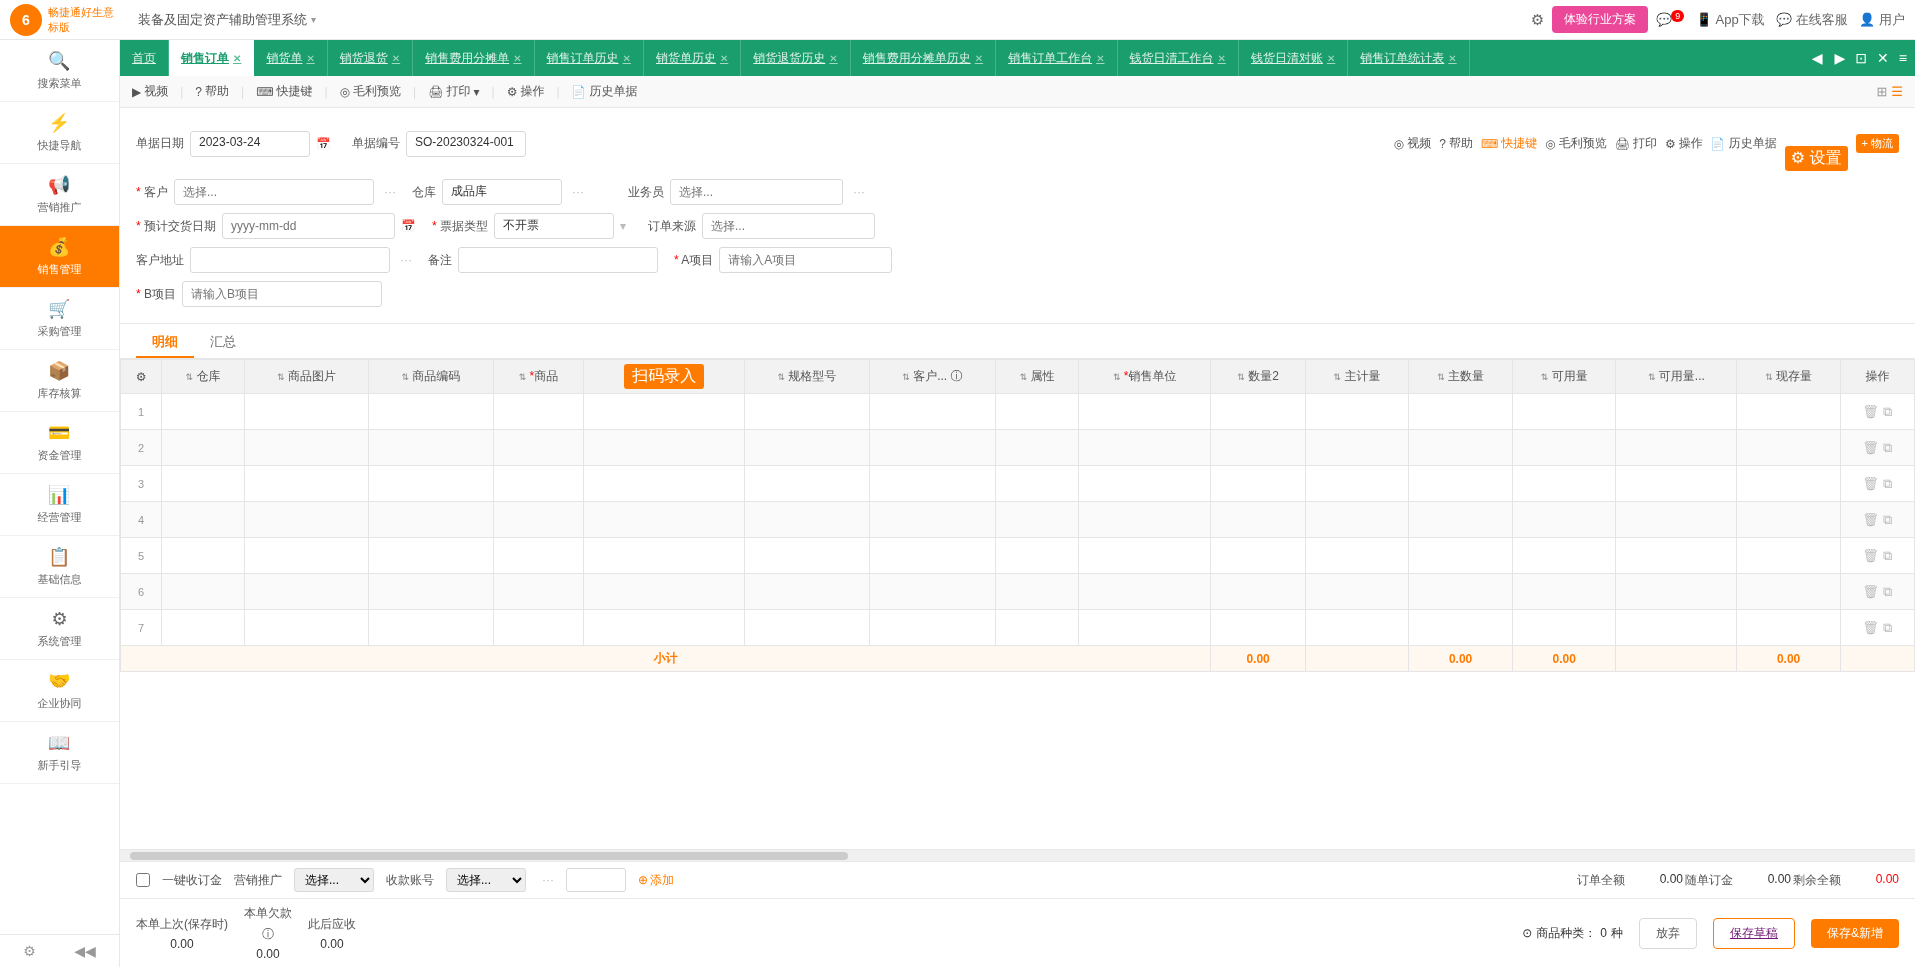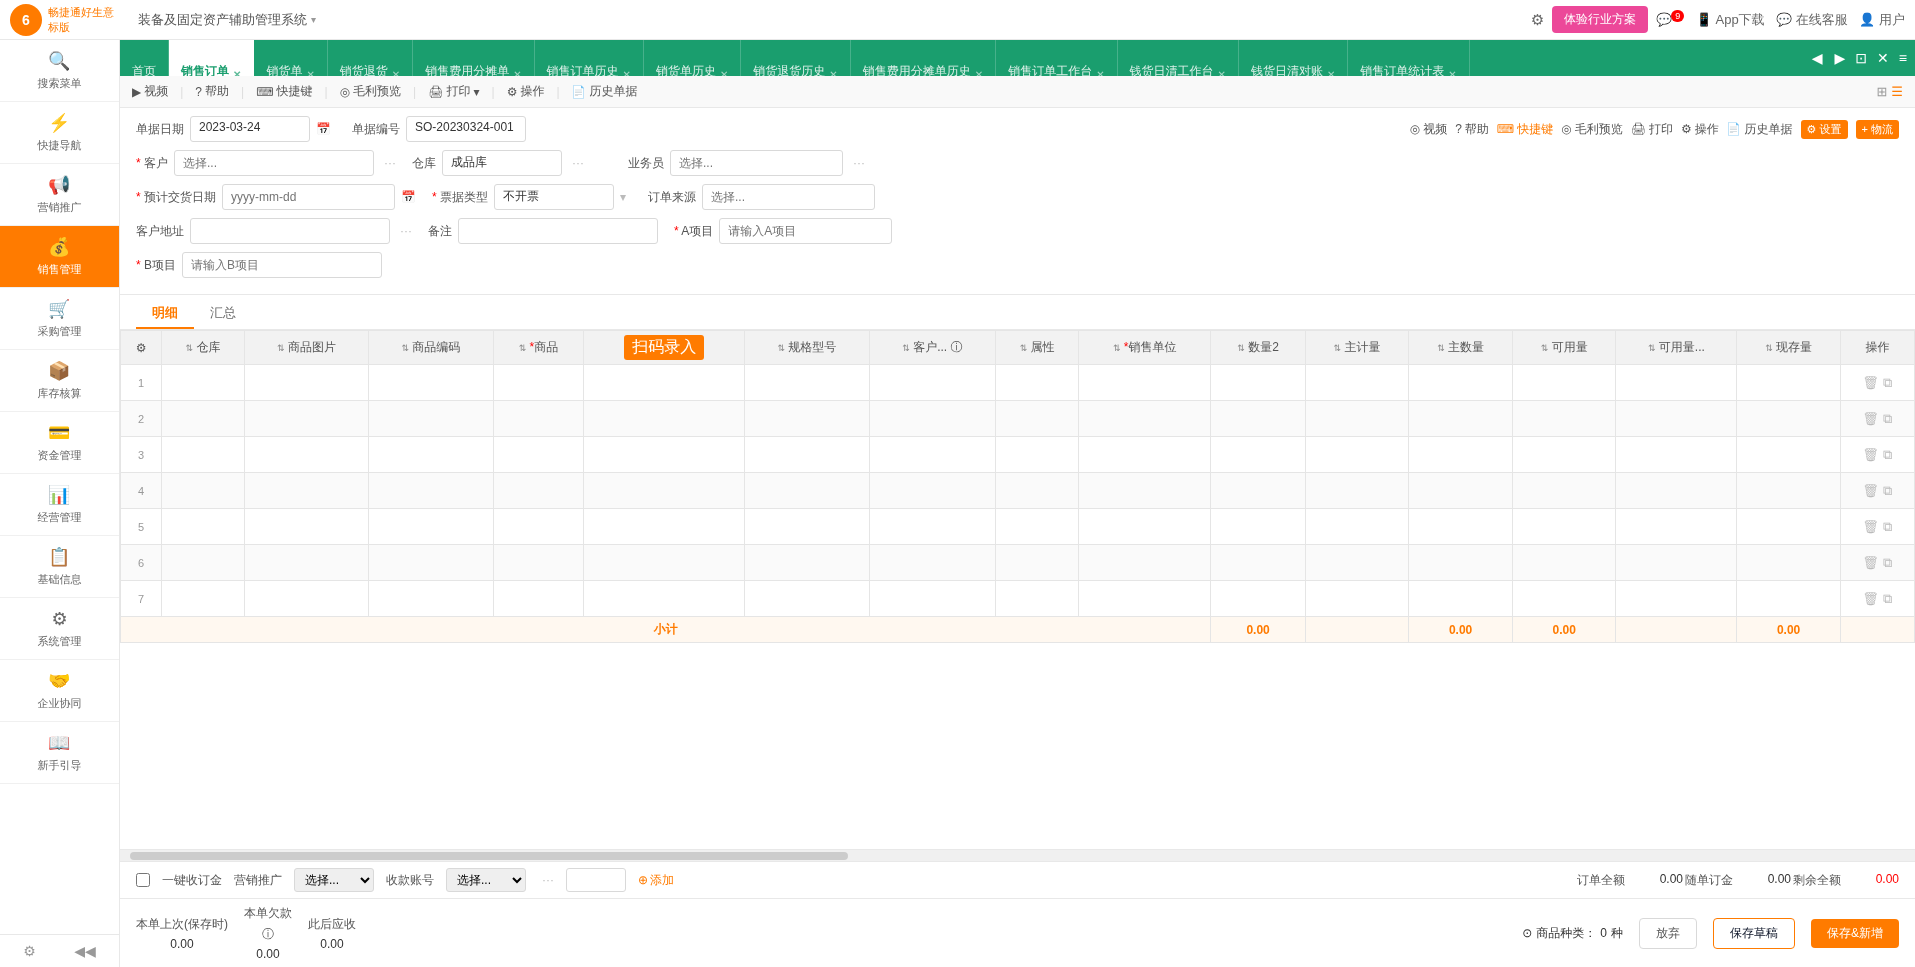--- a/index.html
+++ b/index.html
@@ -111,27 +111,28 @@
       background: #1a9e6e;
       display: flex;
       align-items: center;
       height: 36px;
       overflow: hidden;
     }
     .tab-item {
       padding: 0 12px;
       height: 44px;
       display: flex;
-      align-items: flex-end;
+      align-items: center;
       color: rgba(255,255,255,0.85);
       cursor: pointer;
       font-size: 12px;
       white-space: nowrap;
       gap: 4px;
       border-right: 1px solid rgba(255,255,255,0.2);
+      text-decoration: underline;
     }
     .tab-item.active { background: #fff; color: #1a9e6e; font-weight: bold; }
     .tab-close { font-size: 10px; opacity: 0.7; }
     .tab-nav-btn {
       background: none;
       border: none;
       color: #fff;
       cursor: pointer;
       padding: 0 6px;
       font-size: 14px;
@@ -376,25 +377,26 @@
       background: #fff;
       color: #555;
       border-radius: 4px;
       padding: 6px 16px;
       cursor: pointer;
       font-size: 12px;
     }
     .btn-save-draft {
       border: 1px solid #ff7b00;
       background: #fff;
-      color: #0f172a;
+      color: #701a75;
       border-radius: 4px;
       padding: 6px 16px;
       cursor: pointer;
       font-size: 12px;
+      text-decoration: underline;
     }
     .btn-save-new {
       background: #ff7b00;
       color: #fff;
       border: none;
       border-radius: 4px;
       padding: 6px 16px;
       cursor: pointer;
       font-size: 12px;
     }
@@ -622,21 +624,21 @@
             <span class="form-input field-value">SO-20230324-001</span>
           </div>
           <div style="margin-left:auto;display:flex;gap:8px;align-items:center;">
             <div class="toolbar-item">◎ <span>视频</span></div>
             <div class="toolbar-item">? <span>帮助</span></div>
             <div class="toolbar-item" style="color:#ff7b00;">⌨ <span>快捷键</span></div>
             <div class="toolbar-item">◎ <span>毛利预览</span></div>
             <div class="toolbar-item">🖨 <span>打印</span></div>
             <div class="toolbar-item">⚙ <span>操作</span></div>
             <div class="toolbar-item">📄 <span>历史单据</span></div>
-            <button style="background:#ff7b00;border:none;color:#fff;border-radius:3px;padding:2px 6px;cursor:pointer;font-size:11px;">⚙ 设置</button>
+            <button style="background:#ff7b00;border:none;color:#fff;border-radius:3px;padding:2px 6px;cursor:pointer;font-size:16px;margin-top:30px;">⚙ 设置</button>
             <button style="background:#ff7b00;border:none;color:#fff;border-radius:3px;padding:2px 6px;cursor:pointer;font-size:11px;">+ 物流</button>
           </div>
         </div>
 
         <div class="form-row">
           <div class="form-field">
             <label><span style="color:#f00;">*</span> <span>客户</span></label>
             <input class="form-input form-input-wide" type="text" placeholder="选择..." style="">
             <span class="form-dots">···</span>
           </div>

